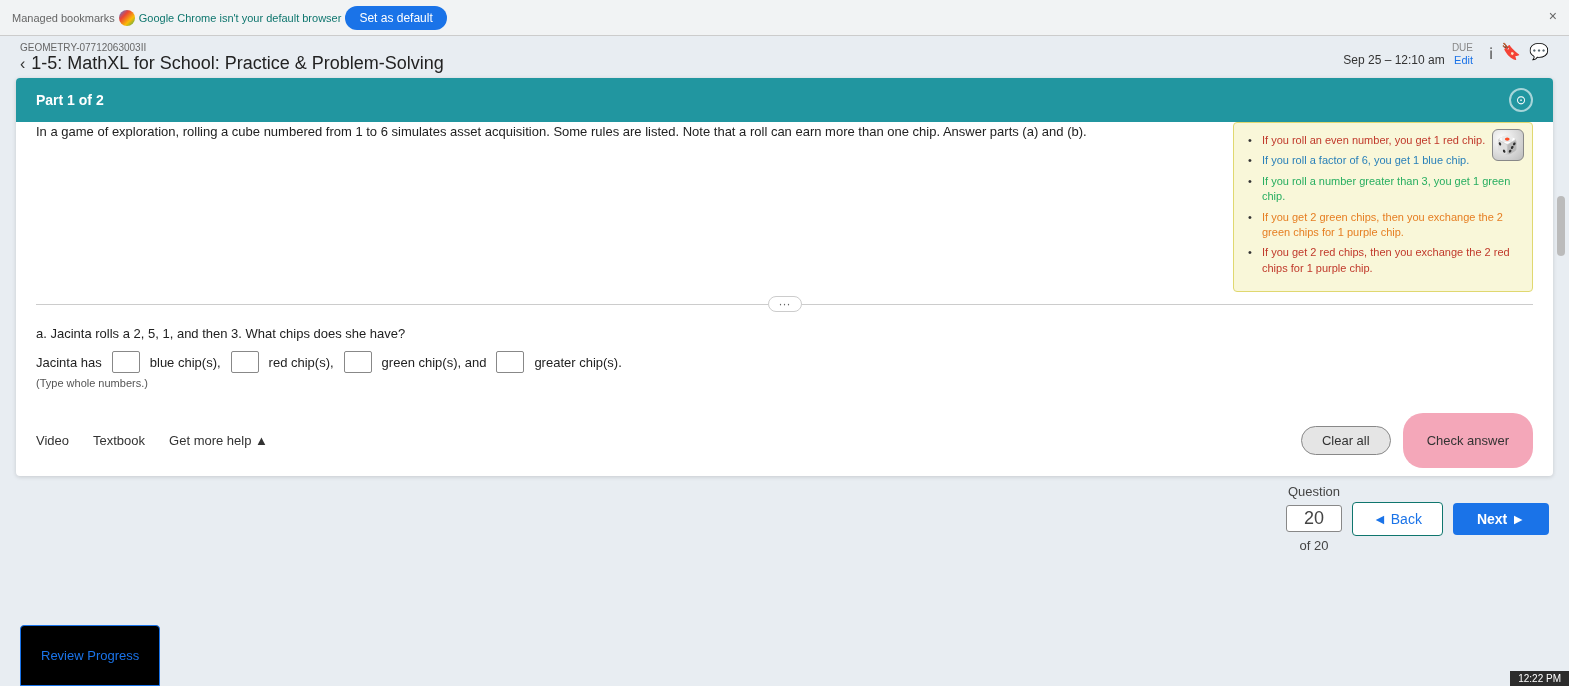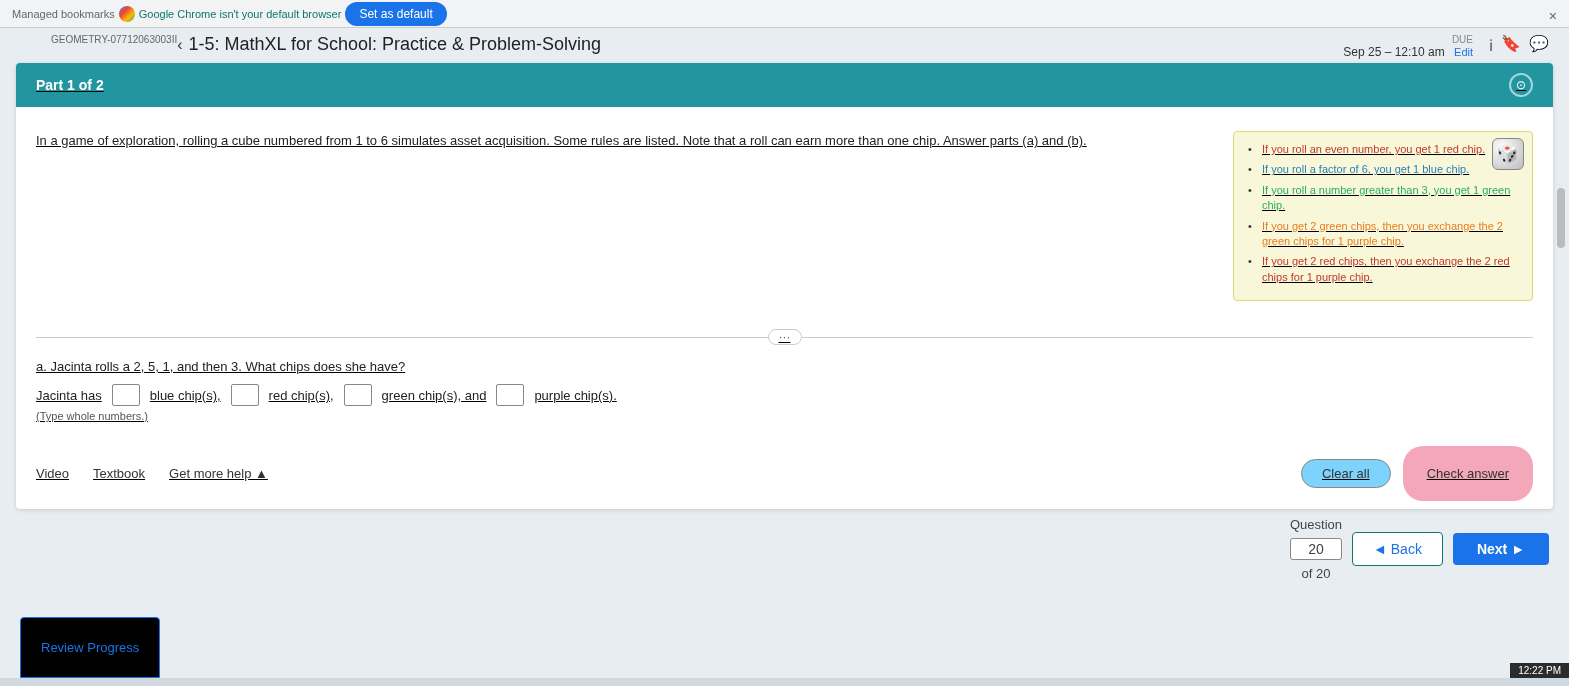--- a/index.html
+++ b/index.html
@@ -8,21 +8,21 @@
       background: #d0d8e0;
       width: 1569px;
       height: 686px;
       overflow: hidden;
       position: relative;
     }
 
     
     .browser-bar {
       background: #f1f3f4;
-      height: 28px;
+      height: 36px;
       display: flex;
       align-items: center;
       padding: 0 12px;
       gap: 4px;
       border-bottom: 1px solid #ccc;
     }
     .browser-favicon {
       width: 16px; height: 16px;
       background: linear-gradient(135deg, #4285f4, #ea4335, #fbbc05, #34a853);
       border-radius: 50%;
@@ -67,22 +67,21 @@
 
     
     .top-header {
       padding: 6px 20px 4px 20px;
       display: flex;
       align-items: flex-start;
       justify-content: space-between;
     }
     .breadcrumb-area {
       display: flex;
-      flex-direction: row;
-      margin-left: 31px;
+      flex-direction: column;
     }
     .course-code {
       font-size: 10px;
       color: #666;
     }
     .page-title-row {
       display: flex;
       align-items: center;
       gap: 6px;
     }
@@ -114,21 +113,20 @@
       color: #555;
     }
 
     
     .content-card {
       margin: 0 16px;
       background: white;
       border-radius: 4px;
       overflow: hidden;
       box-shadow: 0 1px 4px rgba(0,0,0,0.15);
-      text-decoration: underline;
     }
     .card-header {
       background: #2196a0;
       color: white;
       padding: 10px 20px;
       display: flex;
       align-items: center;
       justify-content: space-between;
     }
     .part-label {
@@ -141,21 +139,21 @@
       border-radius: 50%;
       display: flex; align-items: center; justify-content: center;
       font-size: 12px;
       color: white;
       cursor: pointer;
     }
 
     
     .problem-area {
       display: flex;
-      padding: 24px 20px;
+      padding: 0 20px;
       gap: 4px;
       min-height: 140px;
     }
     .problem-text {
       flex: 1;
       font-size: 13px;
       color: #222;
       line-height: 1.5;
     }
     .rules-box {
@@ -280,21 +278,21 @@
       display: flex;
       align-items: center;
       gap: 4px;
     }
     .bottom-right {
       display: flex;
       gap: 12px;
       align-items: center;
     }
     .clear-all-btn {
-      background: #7dd3fc;
+      background: #e5e5e5;
       border: 1px solid #888;
       border-radius: 20px;
       padding: 6px 20px;
       font-size: 13px;
       cursor: pointer;
       color: #333;
     }
     .check-answer-btn {
       background: #f4a7b9;
       border: none;
@@ -319,21 +317,21 @@
       align-items: center;
       gap: 6px;
       font-size: 13px;
       color: #444;
       flex-direction: column;
     }
     .question-num-box {
       border: 1px solid #888;
       border-radius: 3px;
       padding: 2px 17px;
-      font-size: 14px;
+      font-size: 18px;
       background: white;
       min-width: 36px;
       text-align: center;
     }
     .back-btn {
       background: white;
       border: 1px solid #0f766e;
       color: #1a73e8;
       border-radius: 4px;
       padding: 8px 20px;
@@ -464,21 +462,21 @@
       <div class="question-text">a. Jacinta rolls a 2, 5, 1, and then 3. What chips does she have?</div>
       <div class="answer-row">
         <span>Jacinta has</span>
         <input type="text" class="answer-input" style="">
         <span>blue chip(s),</span>
         <input type="text" class="answer-input" style="">
         <span>red chip(s),</span>
         <input type="text" class="answer-input" style="">
         <span>green chip(s), and</span>
         <input type="text" class="answer-input" style="">
-        <span>purple chip(s).</span>
+        <span>greater chip(s).</span>
       </div>
       <div class="type-hint">(Type whole numbers.)</div>
     </div>
 
     <div class="bottom-section">
       <div class="bottom-left">
         <a class="bottom-link">Video</a>
         <a class="bottom-link">Textbook</a>
         <span class="get-help-btn">Get more help ▲</span>
       </div>

